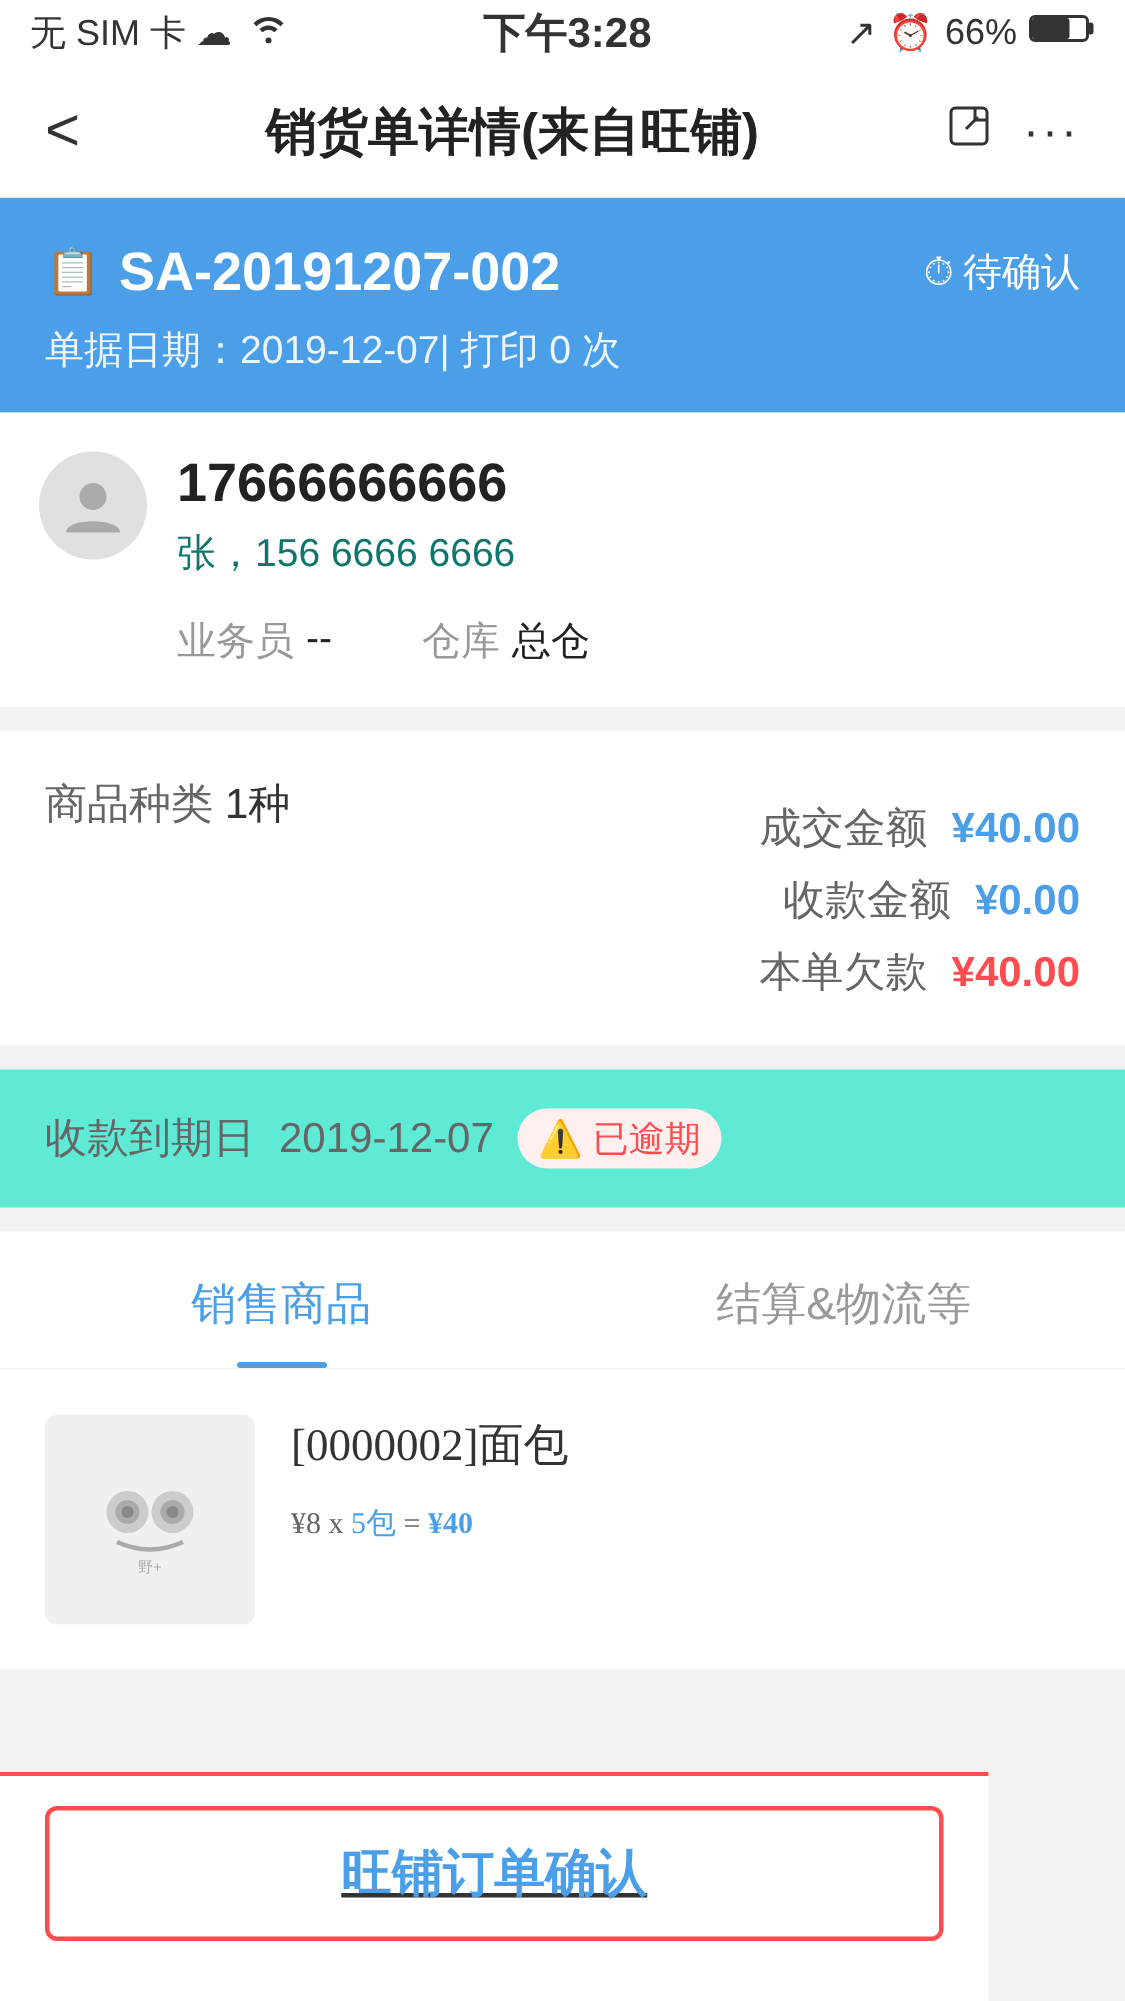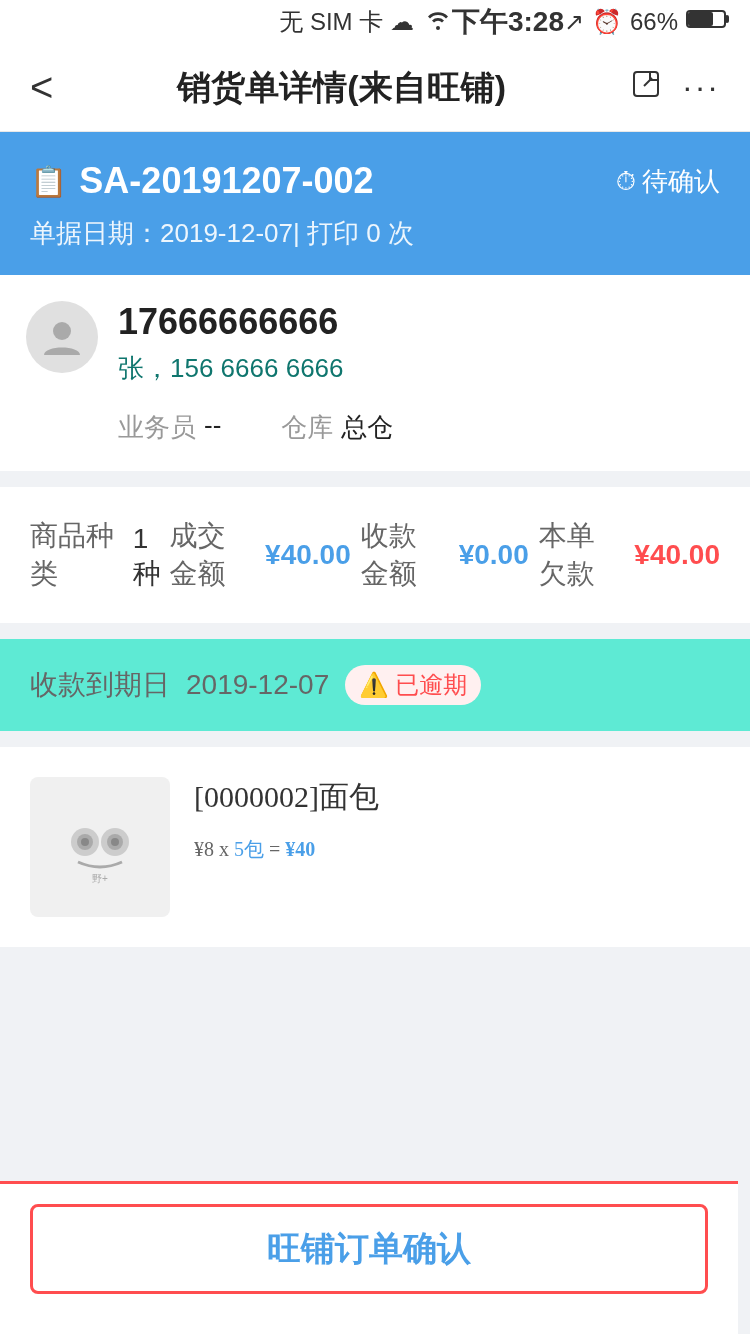--- a/index.html
+++ b/index.html
@@ -13,21 +13,21 @@
       color: #333;
       position: relative;
     }
 
     
     .status-bar {
       background: #fff;
       height: 44px;
       display: flex;
       align-items: center;
-      justify-content: flex-end;
+      justify-content: space-between;
       padding: 0 20px;
       font-size: 24px;
       font-weight: 500;
     }
     .status-left { display: flex; align-items: center; gap: 10px; }
     .status-center { font-size: 28px; font-weight: 600; }
     .status-right { display: flex; align-items: center; gap: 8px; font-size: 24px; }
 
     
     .nav-bar {
@@ -140,23 +140,24 @@
     .summary-row {
       display: flex;
       align-items: flex-end;
       gap: 8px;
       font-size: 28px;
     }
     .summary-label { color: #666; }
     .summary-value { color: #333; font-weight: 500; }
     .summary-right {
       display: flex;
-      flex-direction: row;
+      flex-direction: column;
       align-items: flex-end;
       gap: 10px;
+      margin-top: 16px;
     }
     .amount-row {
       display: flex;
       align-items: center;
       gap: 16px;
       font-size: 28px;
     }
     .amount-label { color: #666; }
     .amount-value { color: #4a9fe8; font-weight: 600; }
     .amount-value.owed { color: #ff4d4f; }
@@ -253,24 +254,25 @@
     .bottom-spacer {
       height: 180px;
       background: #f0f2f5;
     }
 
     
     .bottom-bar {
       position: fixed;
       bottom: 0;
       left: 0;
-      width: 738px;
+      width: 659px;
       background: #fff;
       padding: 20px 30px 40px;
       border-top: 3px solid #ff4d4f;
+      text-decoration: underline;
     }
     .confirm-btn {
       width: 100%;
       height: 90px;
       background: #fff;
       border: 3px solid #ff4d4f;
       border-radius: 8px;
       font-size: 34px;
       color: #4a9fe8;
       font-weight: 600;
@@ -389,20 +391,28 @@
 <div class="due-date-section">
   <span>收款到期日</span>
   <span>2019-12-07</span>
   <div class="overdue-badge">
     <span style="color:#ff4d4f;">⚠️</span>
     <span>已逾期</span>
   </div>
 </div>
 
 <div class="tabs-section">
+  <div class="tabs-row">
+    <div class="tab-item active">
+      <span>销售商品</span>
+    </div>
+    <div class="tab-item">
+      <span>结算&amp;物流等</span>
+    </div>
+  </div>
 
   <div class="product-section">
     <div class="product-thumb">
       <svg width="100" height="80" viewBox="0 0 100 80" fill="none">
 
         <circle cx="35" cy="35" r="14" fill="#ccc"></circle>
         <circle cx="65" cy="35" r="14" fill="#ccc"></circle>
         <circle cx="35" cy="35" r="8" fill="#aaa"></circle>
         <circle cx="65" cy="35" r="8" fill="#aaa"></circle>
         <circle cx="35" cy="35" r="4" fill="#888"></circle>

